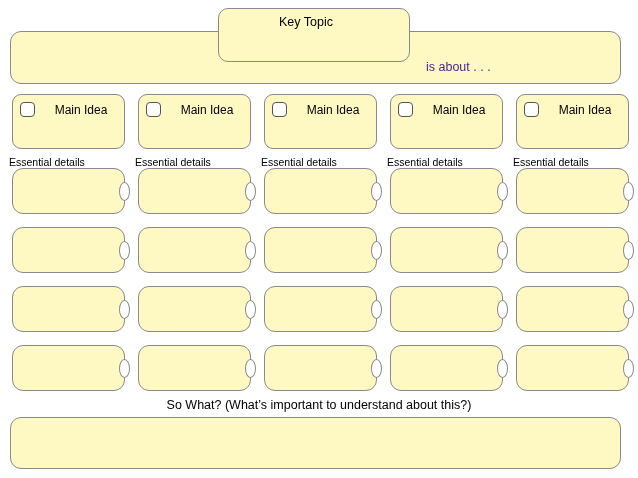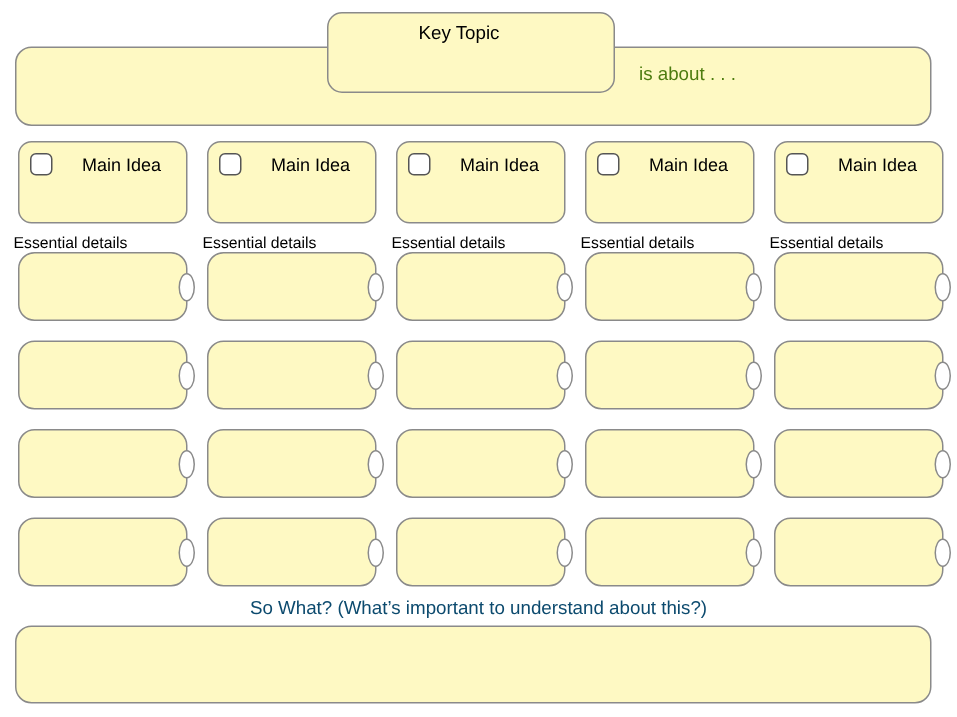--- a/index.html
+++ b/index.html
@@ -44,23 +44,23 @@
   .isabout-box {
     left: 10px;
     top: 31px;
     width: 611px;
     height: 53px;
     border-radius: 11px;
   }
   .isabout-label {
     position: absolute;
     left: 426px;
-    top: 42px;
+    top: 60px;
     font-size: 12.5px;
-    color: #4d7c0f;
+    color: #4c1d95;
     white-space: nowrap;
   }
 
   
   .keytopic-box {
     left: 218px;
     top: 8px;
     width: 192px;
     height: 54px;
     border-radius: 10px;
@@ -135,21 +135,21 @@
   }
 
   
   .sowhat-label {
     position: absolute;
     left: 0;
     top: 398px;
     width: 638px;
     text-align: center;
     font-size: 12.5px;
-    color: #0c4a6e;
+    color: #000000;
   }
   .sowhat-box {
     left: 10px;
     top: 417px;
     width: 611px;
     height: 52px;
     border-radius: 11px;
   }
 </style>
 </head>

